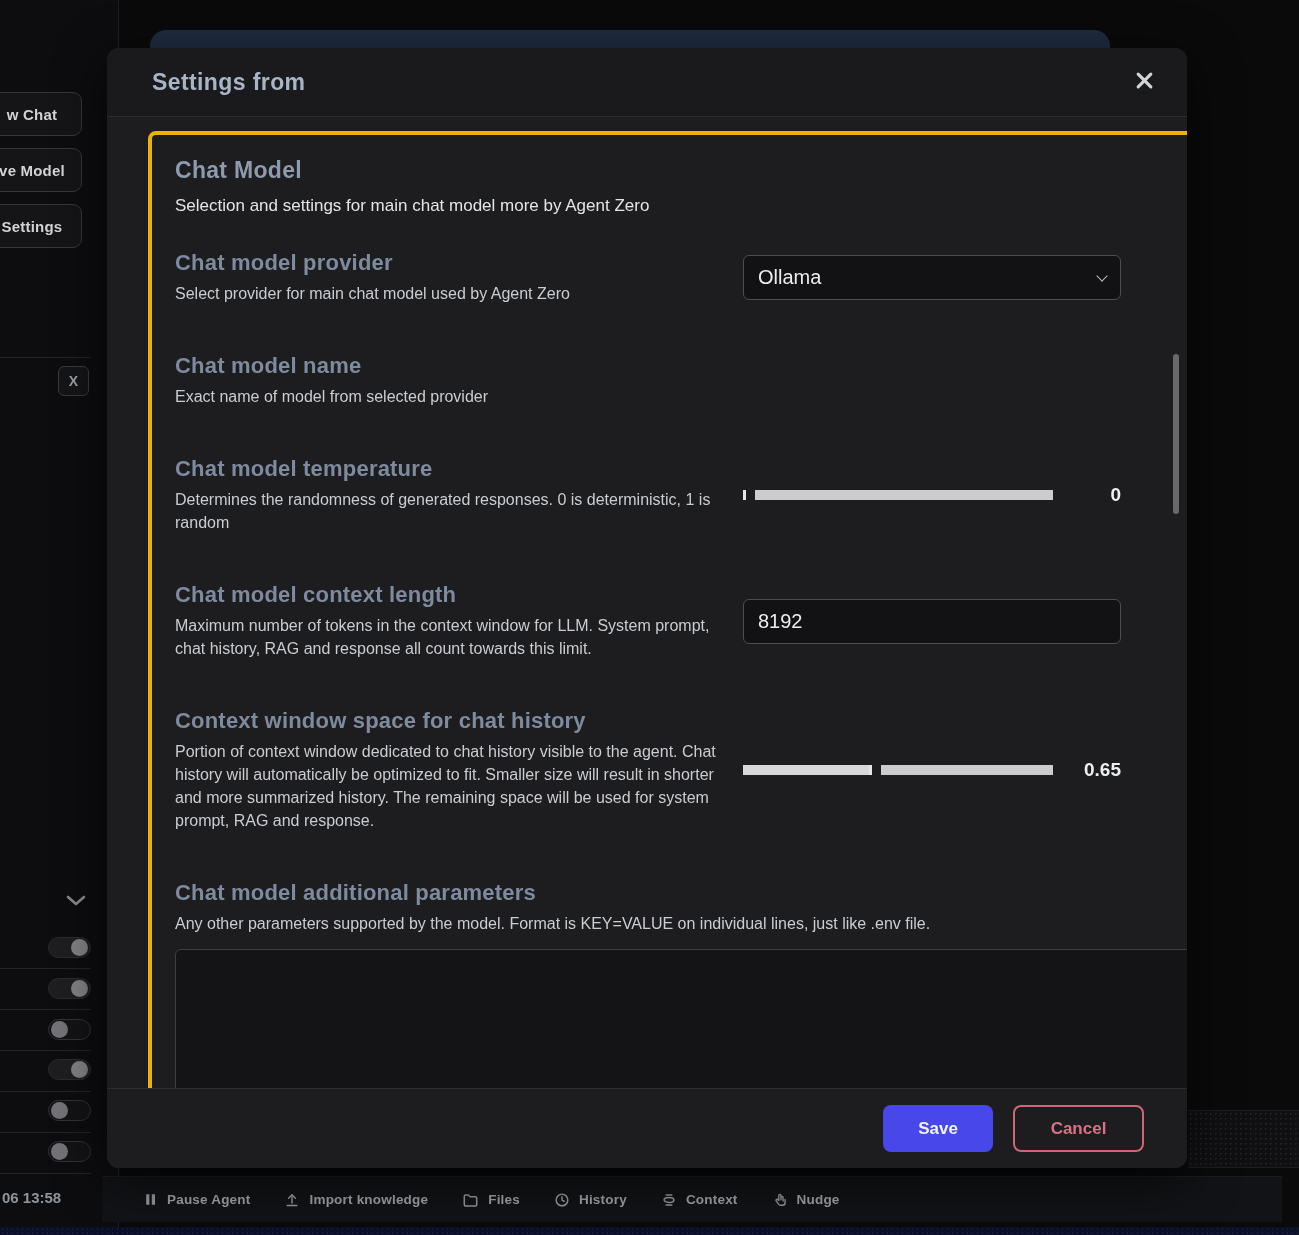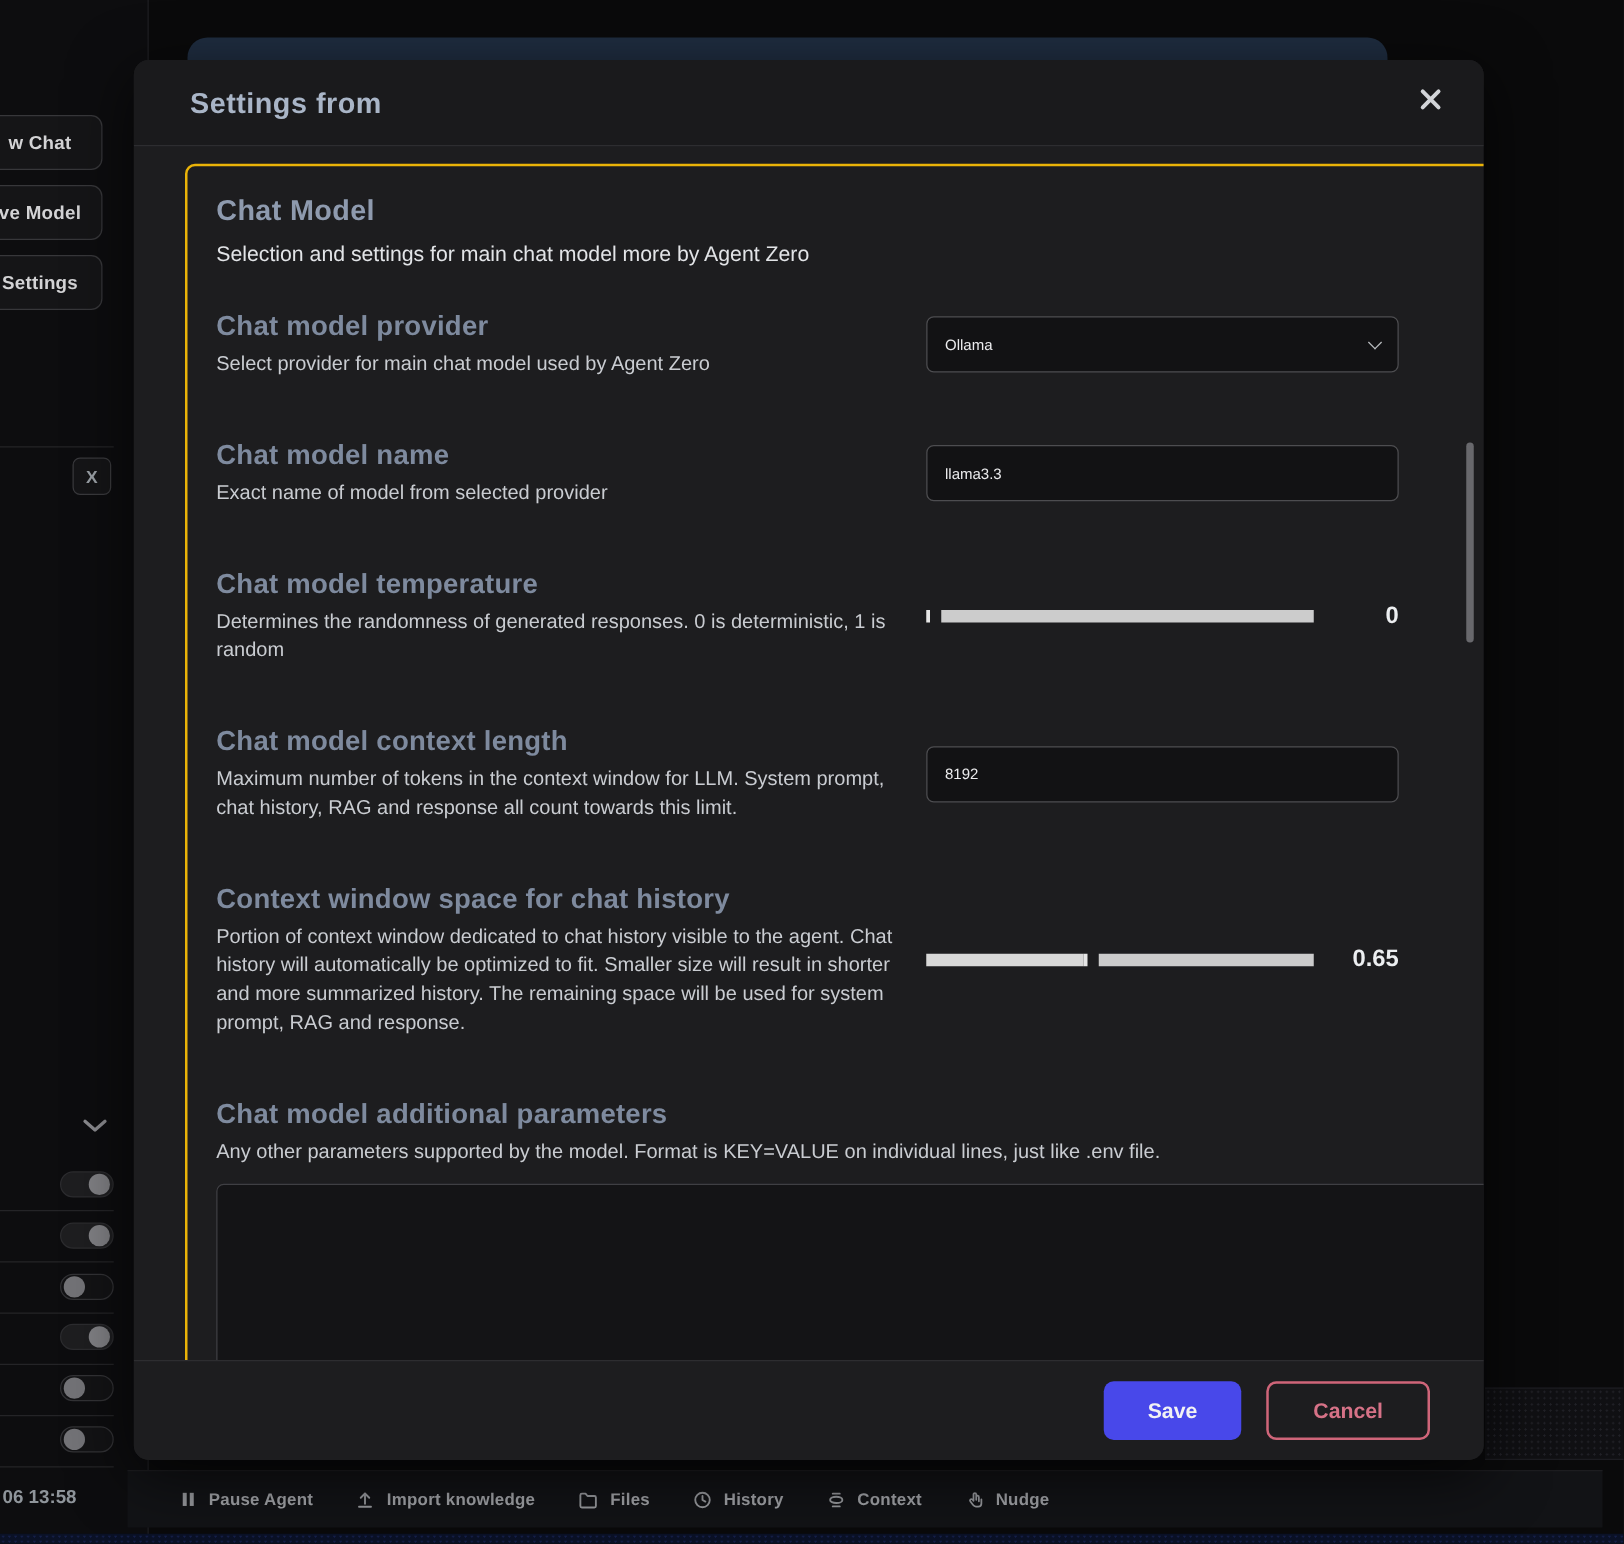--- a/index.html
+++ b/index.html
@@ -86,37 +86,37 @@
     height:69px; background:#1a1a1c; border-bottom:1px solid #2d2d30;
     display:flex; align-items:center; justify-content:space-between;
     padding:0 33px 0 45px;
   }
   .modal-title { color:#a9b5c7; font-size:23px; font-weight:700; letter-spacing:.4px; }
   .modal-close { cursor:pointer; display:flex; align-items:center; }
 
   .modal-body { height:971px; overflow:hidden; position:relative; }
   .section {
     margin:14px 47px 0 41px; width:1118px;
-    border:2px solid #eab308; border-radius:8px;
+    border:4px solid #eab308; border-radius:8px;
     padding:22px 23px 40px 23px;
   }
   .section-title { color:#8e9aae; font-size:23px; font-weight:700; letter-spacing:.3px; }
   .section-subtitle { color:#e2e4e7; font-size:17px; margin-top:12px; }
 
   .field { display:flex; align-items:center; gap:12px; margin-top:48px; }
   .field.first { margin-top:34px; }
   .field-text { flex:1; max-width:556px; }
   .field-label { color:#7e8a9e; font-size:22px; font-weight:700; letter-spacing:.2px; }
   .field-desc { color:#c9ccd1; font-size:16px; line-height:1.44; margin-top:6px; }
   .field-control { width:378px; display:flex; align-items:center; }
 
   .select, .text-input {
     width:100%; height:45px; background:#121214;
     border:1px solid #4d4d50; border-radius:6px;
-    color:#ececee; font-size:12px; font-family:inherit;
+    color:#ececee; font-size:20px; font-family:inherit;
     padding:0 14px; outline:none;
   }
   .select { display:flex; align-items:center; justify-content:space-between; cursor:pointer; }
   .chev {
     width:8px; height:8px; border-right:1.6px solid #b9bcc0; border-bottom:1.6px solid #b9bcc0;
     transform:rotate(45deg); margin-top:-4px;
   }
 
   .slider { width:100%; display:flex; align-items:center; cursor:pointer; }
   .slider-track { display:flex; width:310px; height:10px; }
@@ -299,23 +299,20 @@
             <span>Ollama</span>
             <span class="chev"></span>
           </div>
         </div>
       </div>
 
       <div class="field">
         <div class="field-text">
           <div class="field-label">Chat model name</div>
           <div class="field-desc">Exact name of model from selected provider</div>
-        </div>
-        <div class="field-control">
-          <input class="text-input" type="text" value="llama3.3" style="">
         </div>
       </div>
 
       <div class="field">
         <div class="field-text">
           <div class="field-label">Chat model temperature</div>
           <div class="field-desc">Determines the randomness of generated responses. 0 is deterministic, 1 is random</div>
         </div>
         <div class="field-control">
           <div class="slider">

